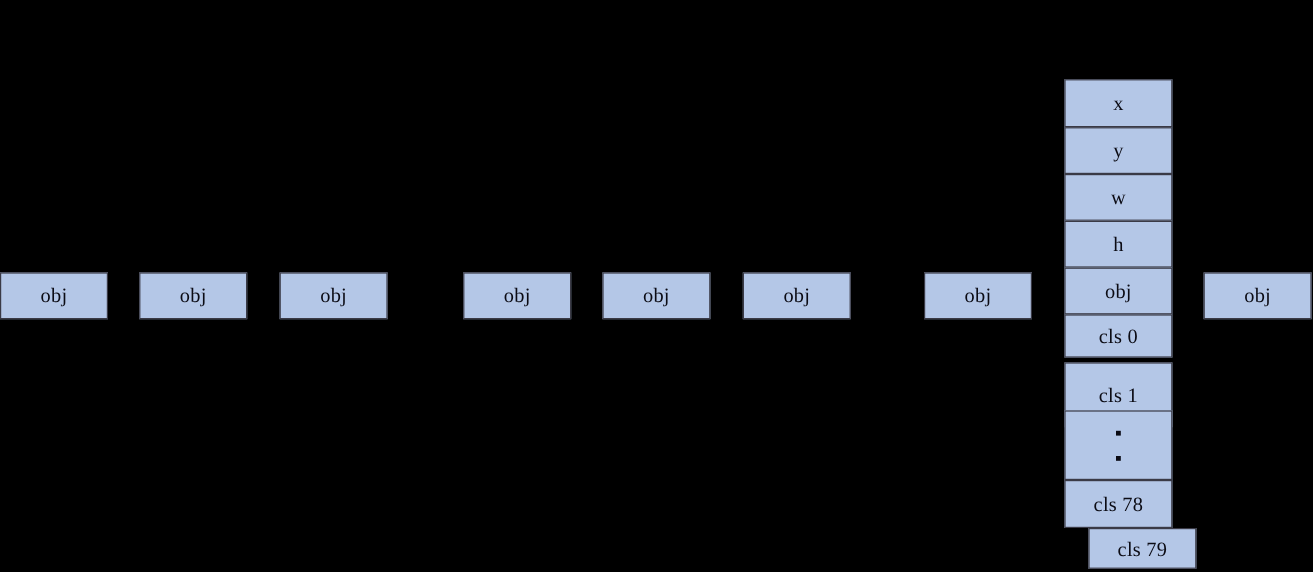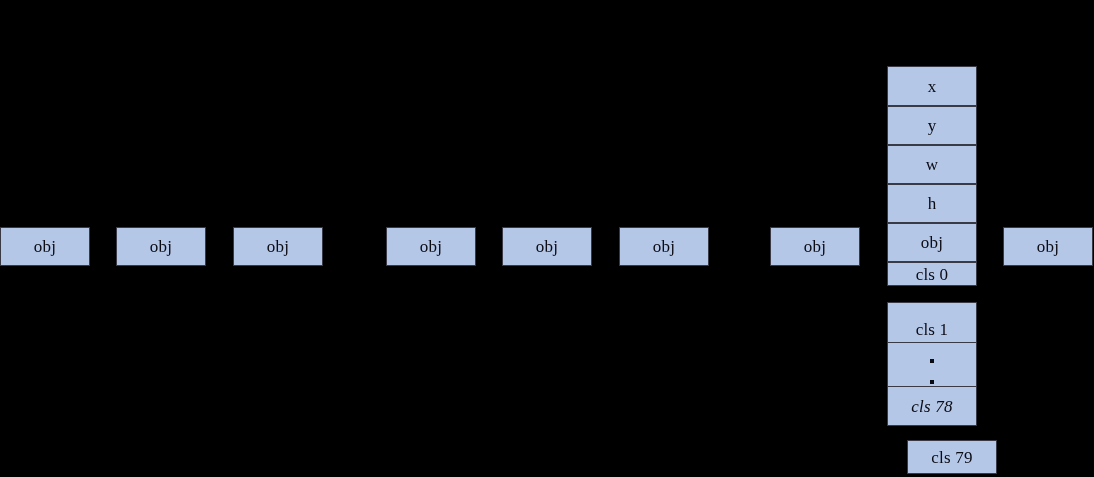--- a/index.html
+++ b/index.html
@@ -87,23 +87,23 @@
       <div class="cell" style="left: 770px; width: 90px;">obj</div>
       <div class="cell" style="left: 1003px; width: 90px;">obj</div>
     </div>
 
   <div id="stack">
       <div class="cell" style="top: 0px; height: 40px;">x</div>
       <div class="cell" style="top: 40px; height: 39px;">y</div>
       <div class="cell" style="top: 79px; height: 39px;">w</div>
       <div class="cell" style="top: 118px; height: 39px;">h</div>
       <div class="cell" style="top: 157px; height: 39px;">obj</div>
-      <div class="cell" style="top: 196px; height: 24px;">cls 0</div>
+      <div class="cell" style="top: 196px; height: 36px;">cls 0</div>
       <div class="cell" style="top: 236px; height: 54px;">cls 1</div>
       <div class="cell dots" style="top: 276px; height: 58px;">
         <span class="dot"></span>
         <span class="dot"></span>
       </div>
-      <div class="cell" style="top: 320px; height: 40px; font-style: italic;">cls 78</div>
+      <div class="cell" style="top: 334px; height: 40px;">cls 78</div>
       <div class="cell" style="top: 374px; height: 34px; margin-left: 20px;">cls 79</div>
     </div>
 
 </div>
 
 </body></html>

